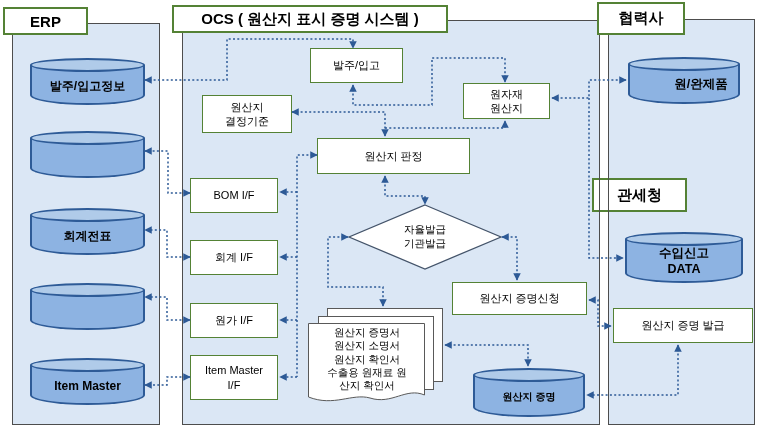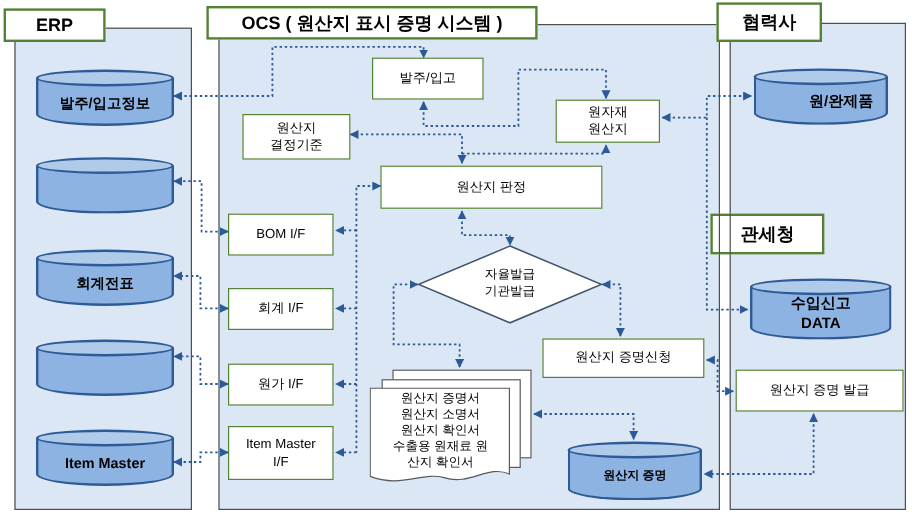--- a/index.html
+++ b/index.html
@@ -68,21 +68,21 @@
     <div class="cyl-body"></div>
     <div class="cyl-top"></div>
     <div class="cyl-label">Item Master</div>
   </div>
 
   <div class="node" style="left:310px;top:48px;width:93px;height:35px;">발주/입고</div>
   <div class="node" style="left:202px;top:95px;width:90px;height:38px;">원산지
 결정기준</div>
   <div class="node" style="left:463px;top:83px;width:87px;height:36px;">원자재
 원산지</div>
-  <div class="node" style="left:317px;top:138px;width:185px;height:36px;text-align:center;">원산지 판정</div>
+  <div class="node" style="left:317px;top:138px;width:153px;height:36px;text-align:center;">원산지 판정</div>
   <div class="node" style="left:190px;top:178px;width:88px;height:35px;">BOM I/F</div>
   <div class="node" style="left:190px;top:240px;width:88px;height:35px;">회계 I/F</div>
   <div class="node" style="left:190px;top:303px;width:88px;height:35px;">원가 I/F</div>
   <div class="node" style="left:190px;top:355px;width:88px;height:45px;">Item Master
 I/F</div>
   <div class="node" style="left:452px;top:282px;width:135px;height:33px;">원산지 증명신청</div>
 
   <div class="diamond" style="left:348px;top:204px;width:154px;height:66px;">
     <svg width="154" height="66">
       <polygon points="77,1 153,33 77,65 1,33" fill="#ffffff" stroke="#44546a" stroke-width="1.3"></polygon>

